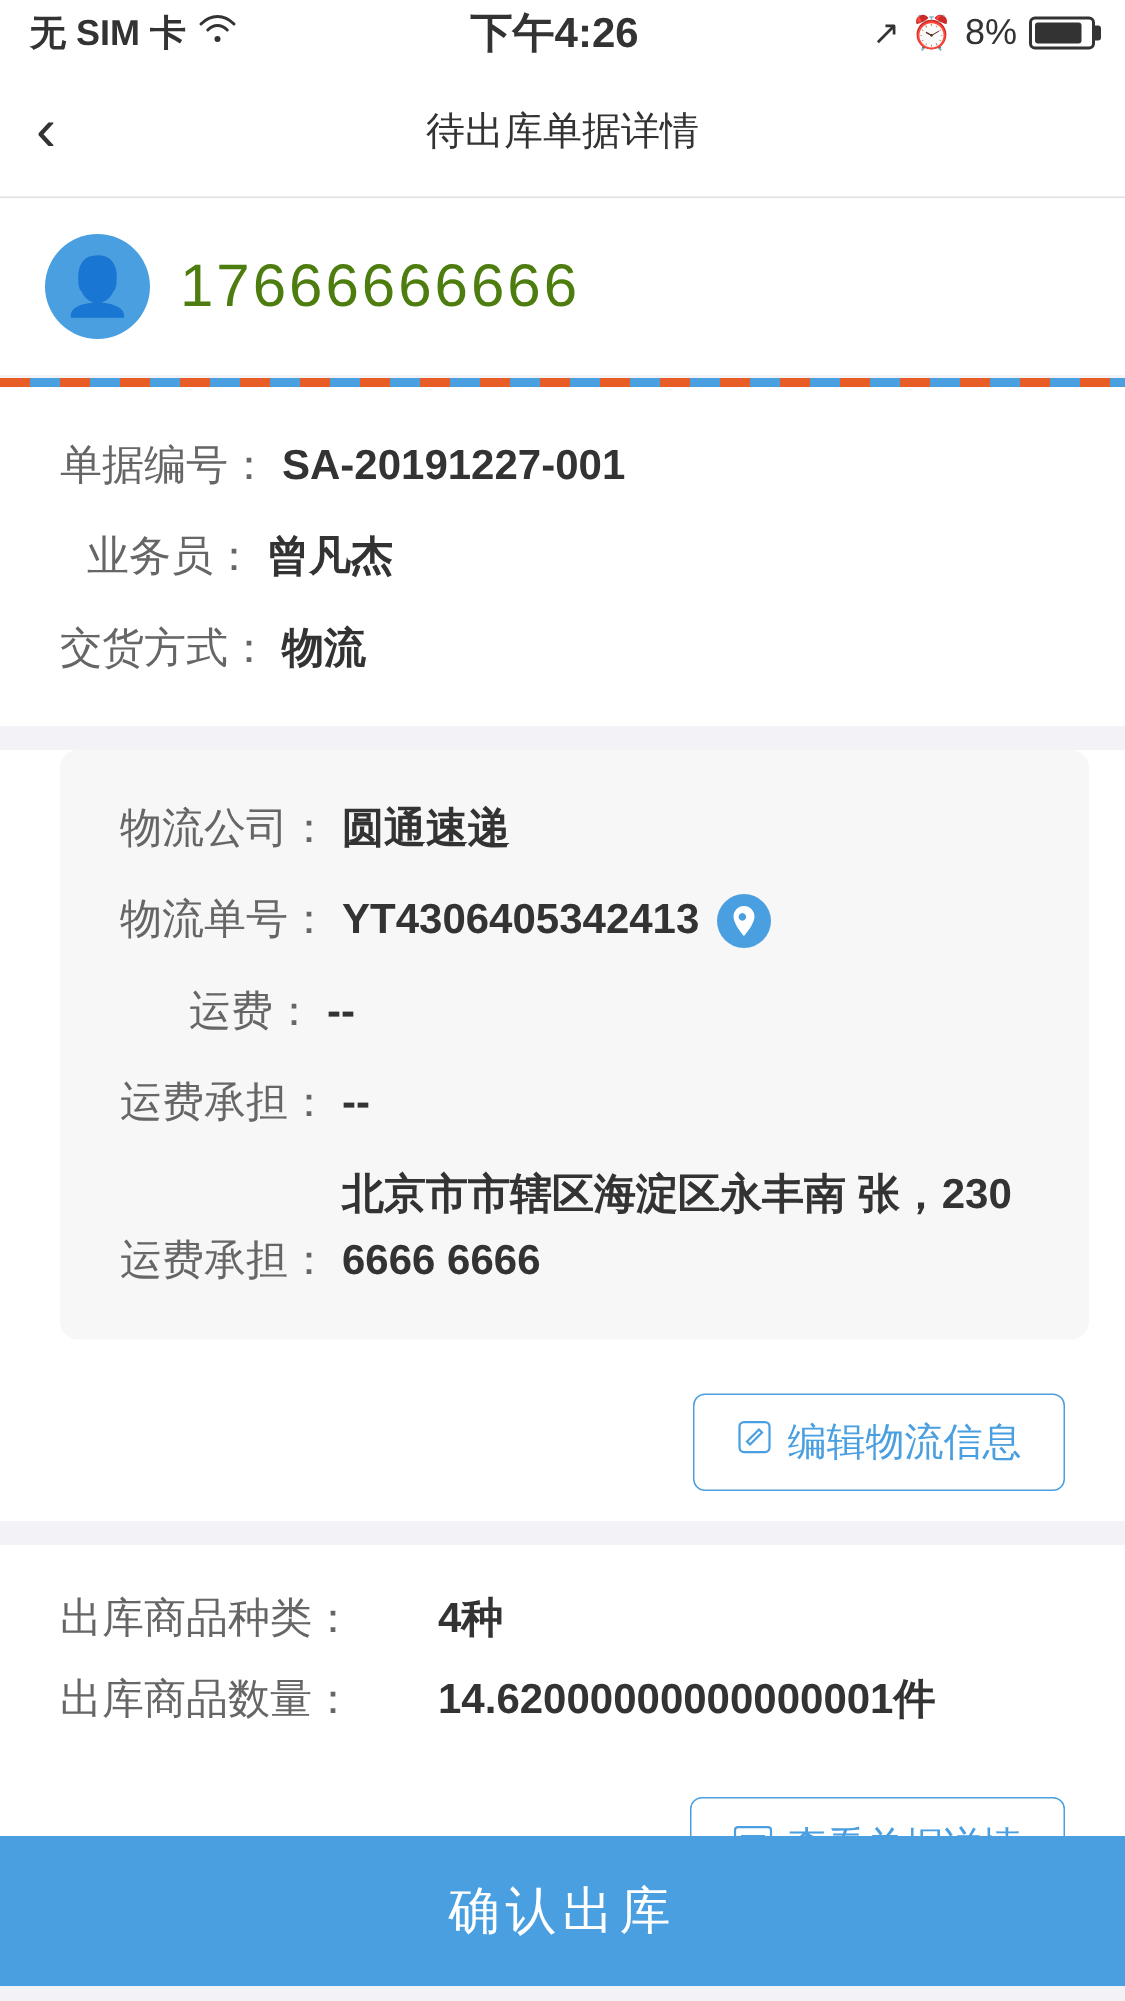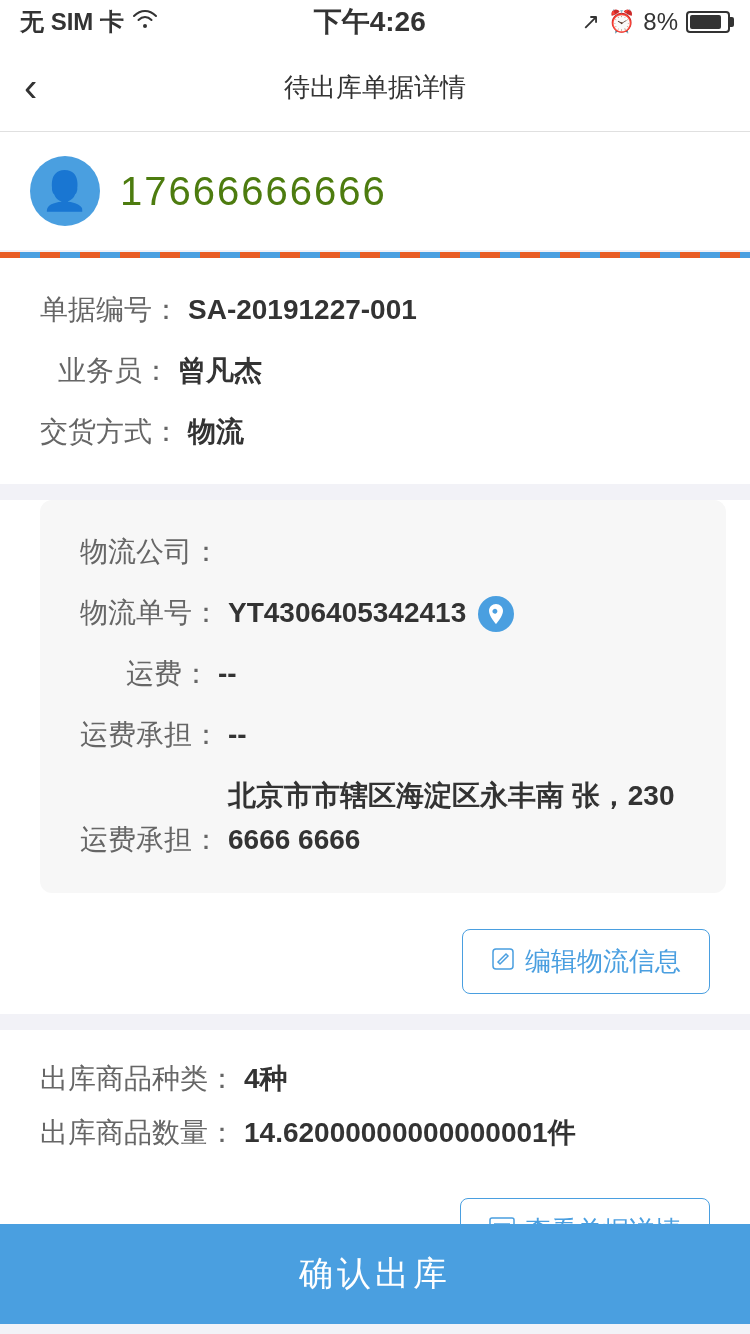--- a/index.html
+++ b/index.html
@@ -219,20 +219,21 @@
 
     
     .goods-section {
       background: #fff;
       padding: 30px 40px;
     }
     .goods-row {
       display: flex;
       align-items: center;
       margin-bottom: 16px;
+      gap: 48px;
     }
     .goods-row:last-child {
       margin-bottom: 0;
     }
 
     
     .view-detail-btn-wrap {
       background: #fff;
       display: flex;
       justify-content: flex-end;
@@ -320,20 +321,21 @@
   <div class="info-row">
     <span class="info-label">交货方式：</span>
     <span class="info-value">物流</span>
   </div>
 </div>
 
 <div style="background:#fff; padding-bottom: 0; padding-left: 16px;">
   <div class="logistics-card">
     <div class="info-row">
       <span class="info-label">物流公司：</span>
+      <span class="info-value">圆通速递</span>
     </div>
     <div class="info-row">
       <span class="info-label">物流单号：</span>
       <span class="info-value">
         <span>YT4306405342413</span>
         <span class="location-icon">
           <svg width="20" height="22" viewBox="0 0 20 22" fill="none" xmlns="http://www.w3.org/2000/svg">
             <path d="M10 1C6.13 1 3 4.13 3 8c0 5.25 7 13 7 13s7-7.75 7-13c0-3.87-3.13-7-7-7zm0 9.5A2.5 2.5 0 1 1 10 6a2.5 2.5 0 0 1 0 4.5z" fill="white"></path>
           </svg>
         </span>

